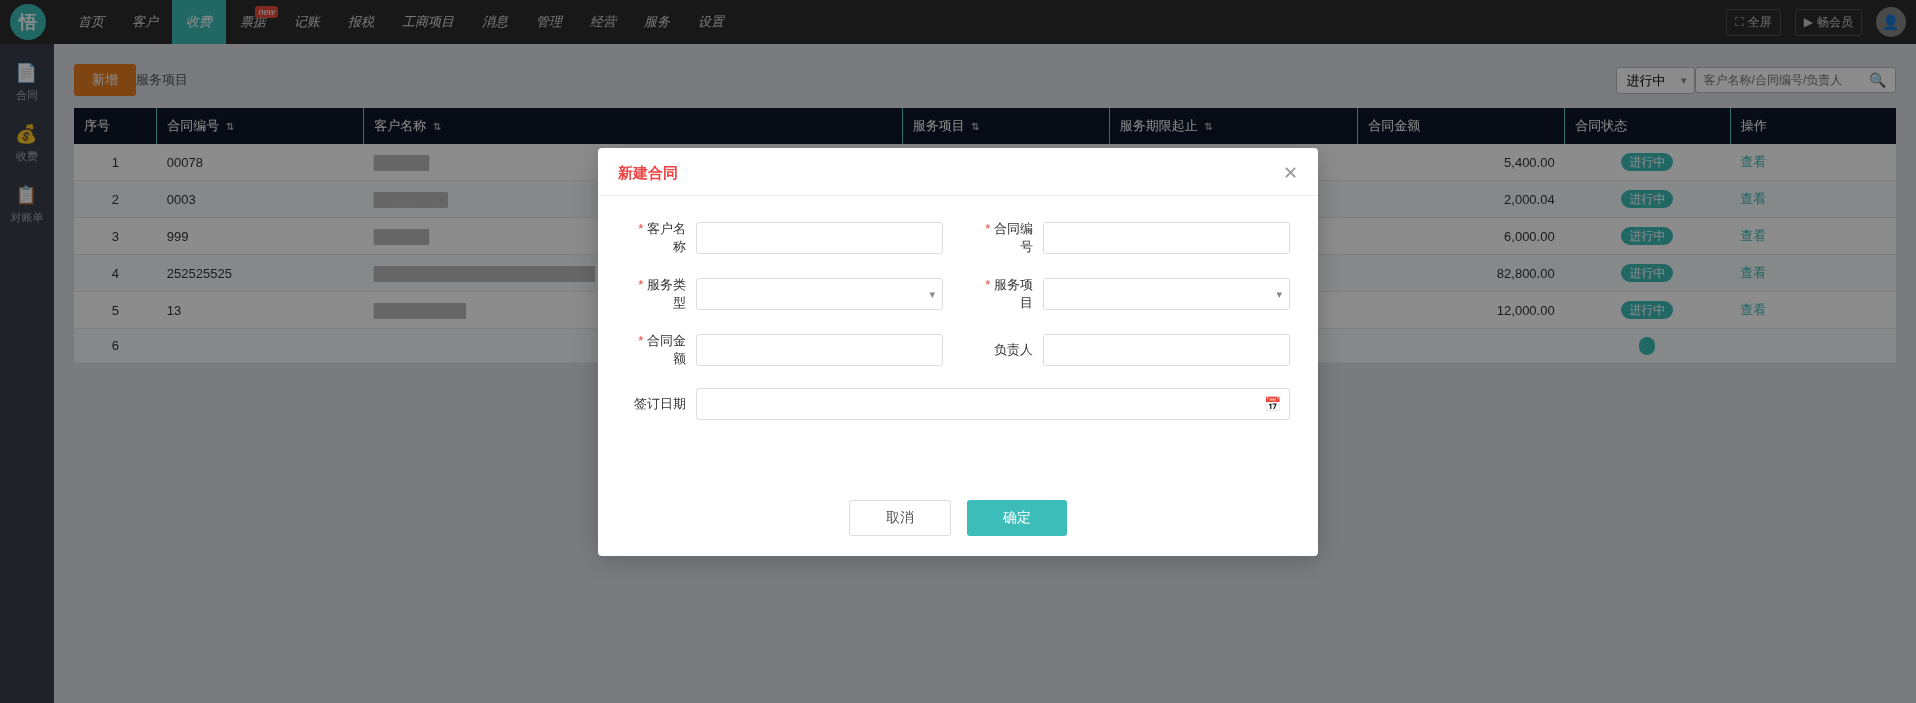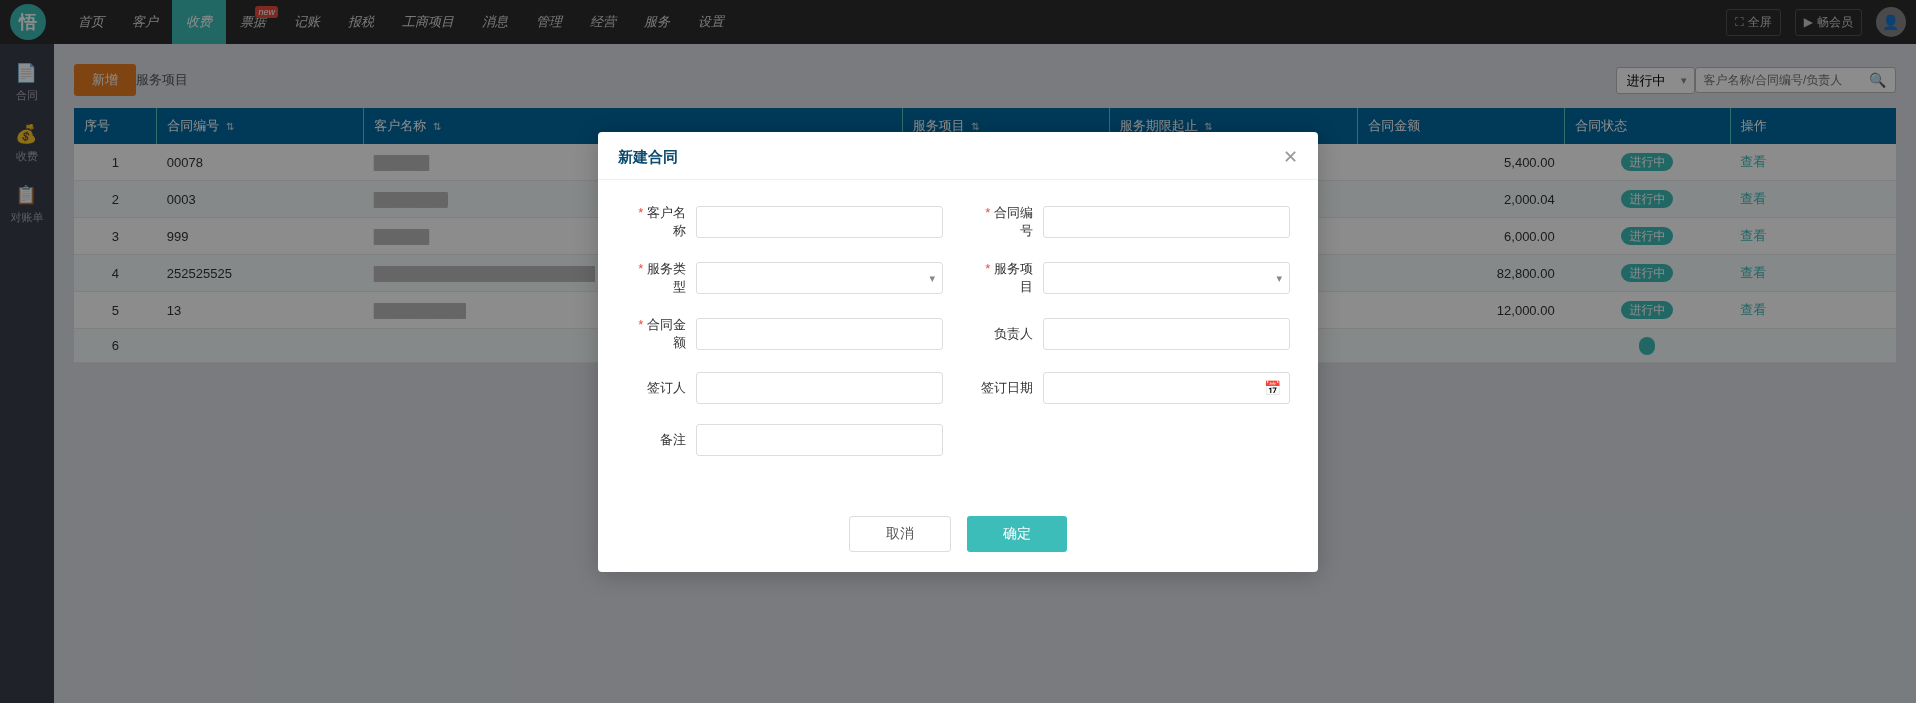--- a/index.html
+++ b/index.html
@@ -80,21 +80,21 @@
       display: flex; align-items: center; border: 1px solid #bbb;
       border-radius: 3px; background: white; padding: 4px 8px; gap: 6px; justify-content: center;
     }
     .search-box input {
       border: none; outline: none; font-size: 12px; width: 160px; color: #555;
     }
     .search-icon { color: #999; font-size: 14px; cursor: pointer; }
 
     
     .data-table { width: 100%; border-collapse: collapse; background: white; }
-    .data-table thead tr { background: #0369a1; color: white; }
+    .data-table thead tr { background: #0f172a; color: white; }
     .data-table thead th {
       padding: 9px 10px; text-align: left; font-weight: normal; font-size: 13px;
       border-right: 1px solid #52ccc8;
     }
     .data-table thead th:last-child { border-right: none; }
     .sort-icon { font-size: 10px; opacity: 0.8; margin-left: 3px; }
     .data-table tbody tr:nth-child(even) { background: #f5f9fa; }
     .data-table tbody td {
       padding: 9px 10px; border-bottom: 1px solid #e8e8e8; font-size: 13px; color: #333;
     }
@@ -120,21 +120,21 @@
 
     
     .dialog {
       background: white; border-radius: 4px; width: 720px;
       box-shadow: 0 4px 24px rgba(0,0,0,0.2); position: relative;
     }
     .dialog-header {
       padding: 16px 20px 12px; border-bottom: 1px solid #eee;
       display: flex; align-items: center; justify-content: space-between;
     }
-    .dialog-title { font-size: 15px; font-weight: bold; color: #0c4a6e; }
+    .dialog-title { font-size: 15px; font-weight: bold; color: #ef4444; }
     .dialog-close {
       color: #999; font-size: 18px; cursor: pointer; line-height: 1;
     }
     .dialog-body { padding: 24px 28px; }
     .form-row { display: flex; gap: 30px; margin-bottom: 20px; }
     .form-field { flex: 1; display: flex; align-items: center; }
     .form-label {
       font-size: 13px; color: #333; width: 70px; flex-shrink: 0;
       text-align: right; padding-right: 10px;
     }
@@ -411,37 +411,29 @@
           <input type="text" class="form-input" style="">
         </div>
         <div class="form-field">
           <label class="form-label">负责人</label>
           <input type="text" class="form-input" style="">
         </div>
       </div>
 
       <div class="form-row">
         <div class="form-field">
-          <label class="form-label">签订人</label>
-          <input type="text" class="form-input" style="">
-        </div>
-        <div class="form-field">
           <label class="form-label">签订日期</label>
           <div class="form-date-wrap">
             <input type="text" style="">
             <span class="calendar-icon">📅</span>
           </div>
         </div>
       </div>
 
       <div class="form-row">
-        <div class="form-field">
-          <label class="form-label">备注</label>
-          <input type="text" class="form-input" style="flex: 1 1 0%;">
-        </div>
         <div style="flex:1"></div>
       </div>
     </div>
     <div class="dialog-footer">
       <button class="btn-cancel">取消</button>
       <button class="btn-confirm">确定</button>
     </div>
   </div>
 </div>
 

